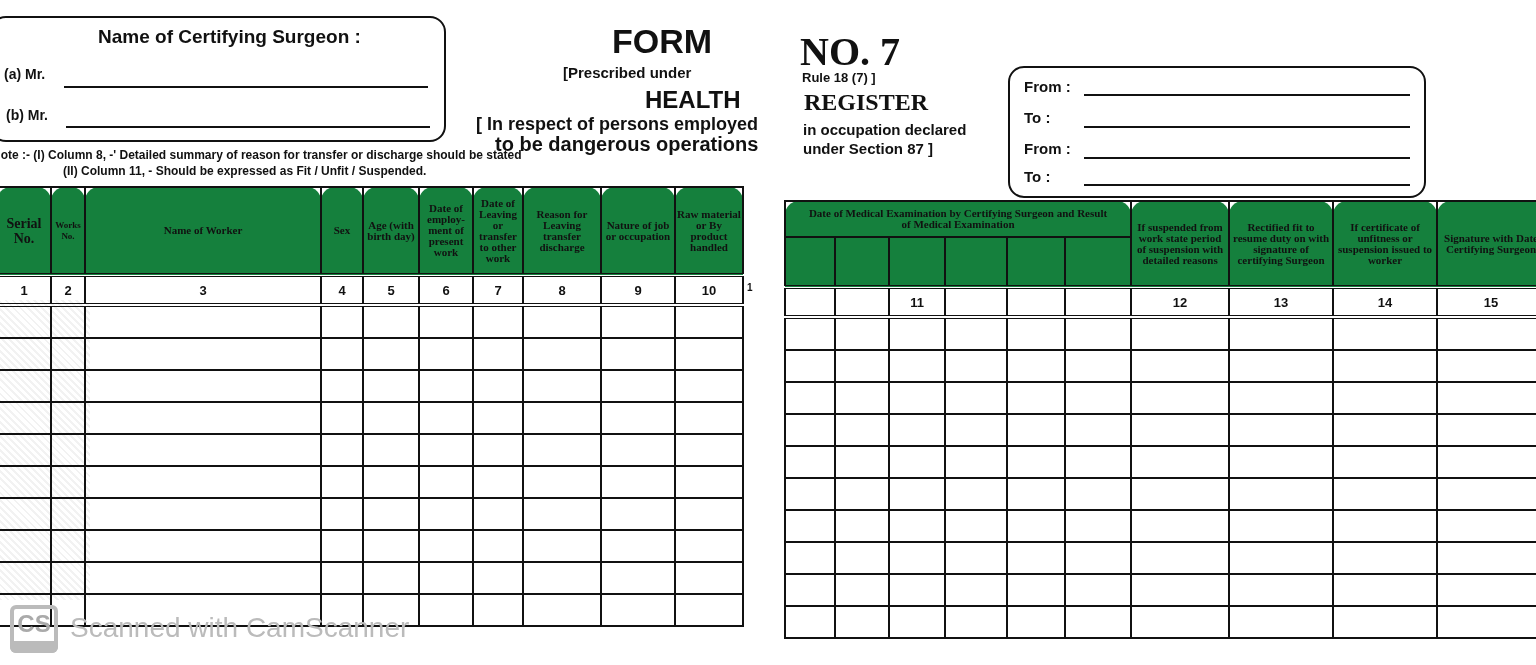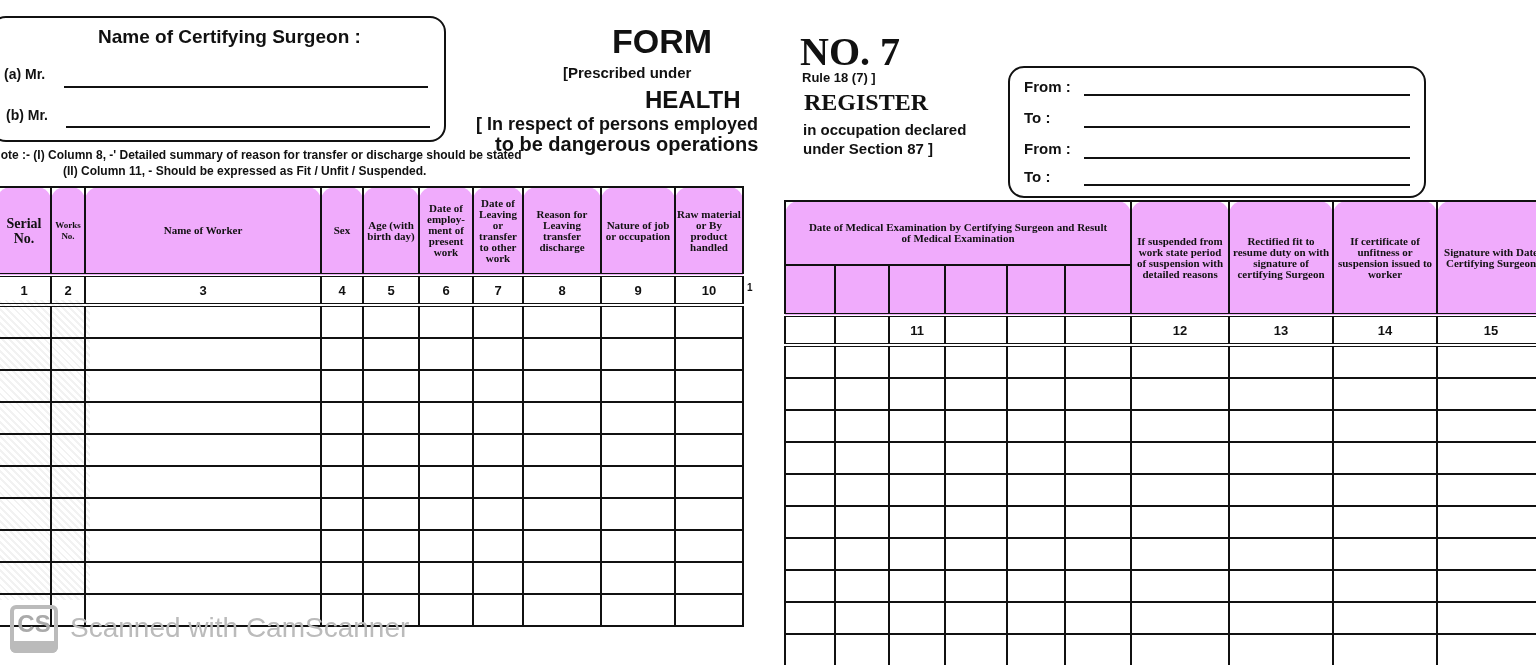--- a/index.html
+++ b/index.html
@@ -3,21 +3,21 @@
 <meta charset="utf-8">
 <style>
   html,body{margin:0;padding:0;}
   body{width:1536px;height:665px;background:#fff;position:relative;overflow:hidden;font-family:"Liberation Sans",sans-serif;color:#111;}
   .abs{position:absolute;}
   .box{position:absolute;border:2px solid #111;border-radius:16px;}
   .bold{font-weight:bold;}
   .line{position:absolute;height:0;border-top:2px solid #111;}
   .label{position:absolute;font-weight:bold;font-size:14px;}
   table.reg{position:absolute;border-collapse:collapse;table-layout:fixed;}
-  table.reg th{border:2px solid #111;border-bottom:none;border-radius:14px 14px 0 0;font-family:"Liberation Serif",serif;font-weight:bold;font-size:11px;line-height:11px;text-align:center;vertical-align:middle;padding:2px 1px;background:#f0abfc;}
+  table.reg th{border:2px solid #111;border-bottom:none;border-radius:14px 14px 0 0;font-family:"Liberation Serif",serif;font-weight:bold;font-size:11px;line-height:11px;text-align:center;vertical-align:middle;padding:2px 1px;background:#15803d;}
   table.reg td.num{border:2px solid #111;border-top:4px double #111;border-bottom:4px double #111;font-weight:bold;font-size:13px;text-align:center;height:24px;}
   table.reg td.cell{border-left:2px solid #111;border-right:2px solid #111;border-bottom:2px solid #111;height:28px;}
   .scan-left{position:absolute;left:0;top:300px;width:90px;height:300px;background:repeating-linear-gradient(45deg,rgba(0,0,0,0.05) 0 2px,rgba(255,255,255,0) 2px 5px);}
   .cs-logo{position:absolute;left:10px;top:605px;width:48px;height:48px;border:4px solid #bbb;border-radius:6px;box-sizing:border-box;color:#aaa;font-weight:bold;font-size:24px;text-align:center;line-height:30px;}
   .cs-logo:after{content:"";position:absolute;left:-4px;right:-4px;bottom:-4px;height:12px;background:#bbb;border-radius:0 0 6px 6px;}
   .cs-text{position:absolute;left:70px;top:612px;font-size:28px;color:#bbb;}
 </style>
 </head>
 <body>
 
@@ -230,21 +230,21 @@
       <col style="width:62px">
       <col style="width:58px">
       <col style="width:66px">
     <col style="width:98px">
       <col style="width:104px">
       <col style="width:104px">
       <col style="width:108px">
   </colgroup>
   <thead>
     <tr style="height:34px;">
-      <th colspan="6" style="padding:20px 20px;">Date of Medical Examination by Certifying Surgeon and Result of Medical Examination</th>
+      <th colspan="6" style="padding:6px 20px;">Date of Medical Examination by Certifying Surgeon and Result of Medical Examination</th>
       <th rowspan="2">If suspended from work state period of suspension with detailed reasons</th>
       <th rowspan="2">Rectified fit to resume duty on with signature of certifying Surgeon</th>
       <th rowspan="2">If certificate of unfitness or suspension issued to worker</th>
       <th rowspan="2">Signature with Date Certifying Surgeon</th>
     </tr>
     <tr style="height:50px;">
       <th style="border-radius:0;border-top:2px solid #111;"></th>
       <th style="border-radius:0;border-top:2px solid #111;"></th>
       <th style="border-radius:0;border-top:2px solid #111;"></th>
       <th style="border-radius:0;border-top:2px solid #111;"></th>

